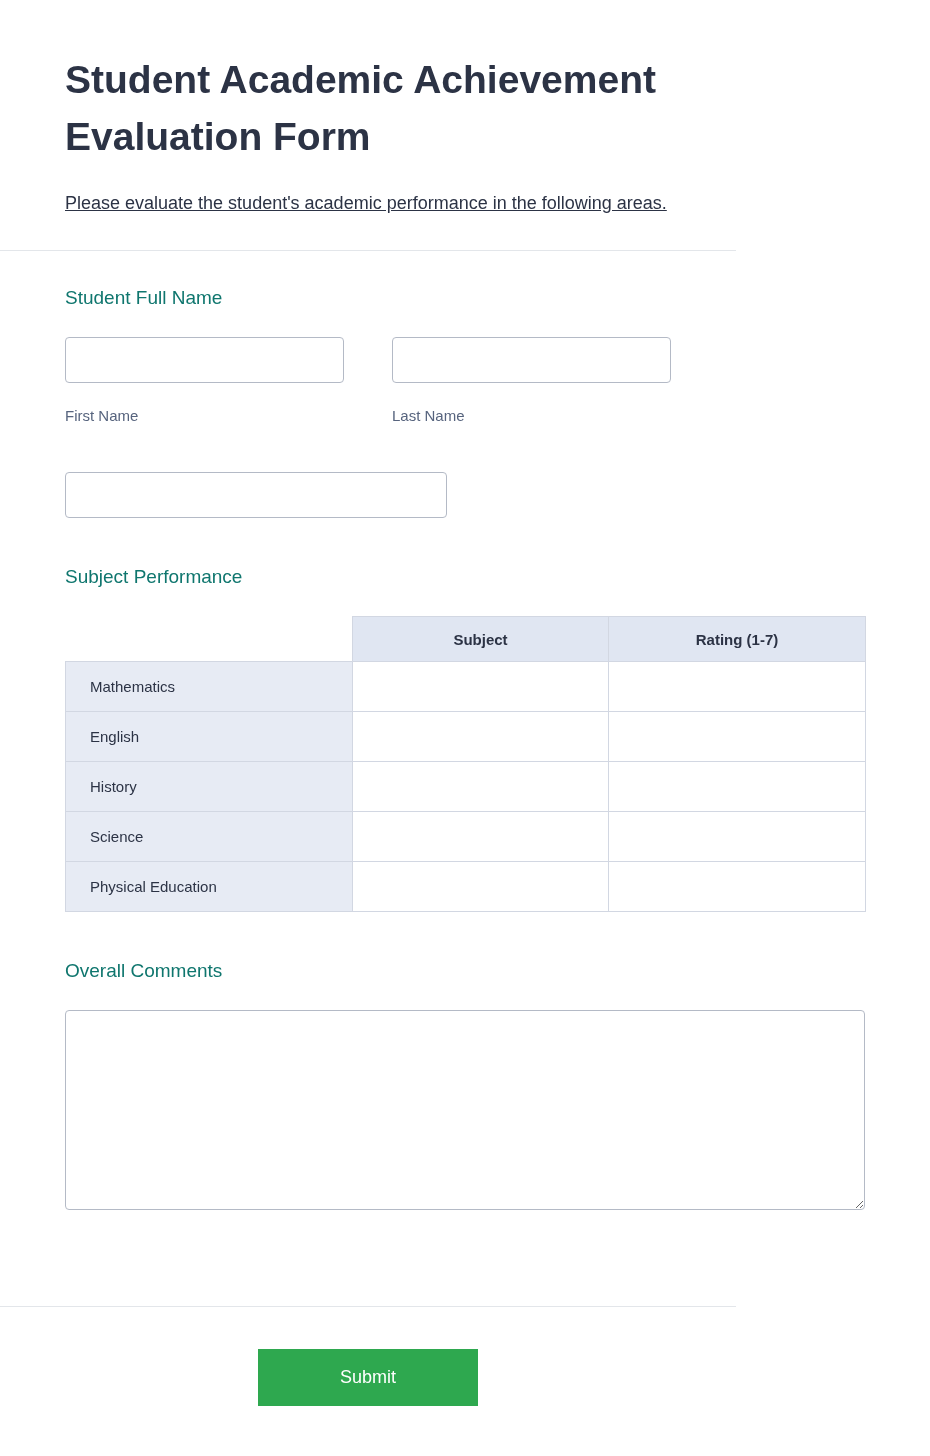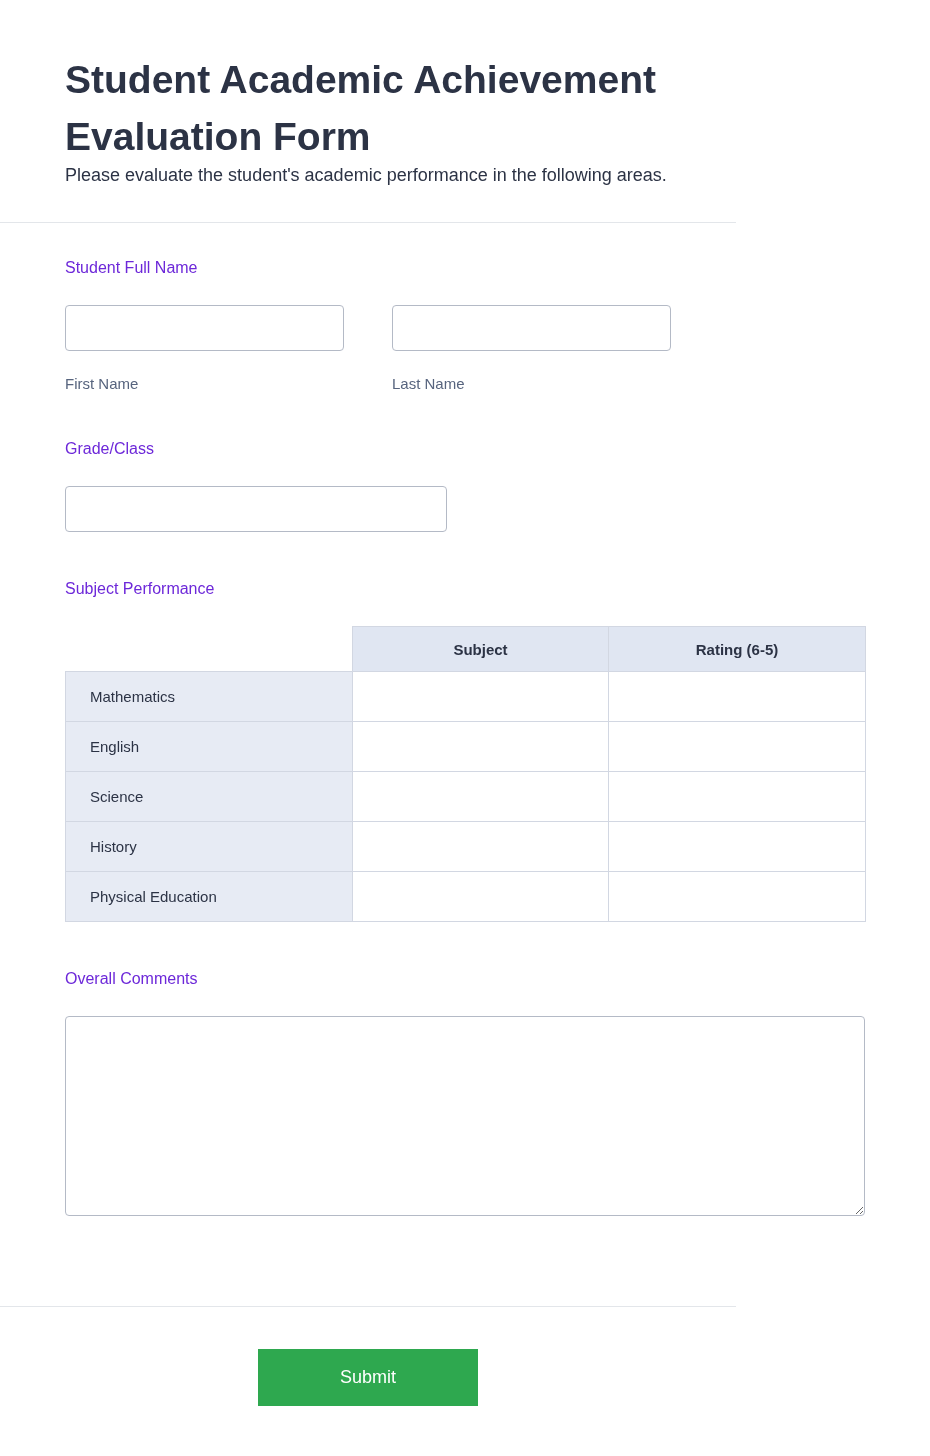--- a/index.html
+++ b/index.html
@@ -15,33 +15,34 @@
   
   .form-header { padding: 52px 65px 36px 65px; }
   .form-title {
     font-size: 39px;
     font-weight: 700;
     line-height: 1.45;
     color: #2c3345;
     max-width: 640px;
   }
   .form-subtitle {
-    margin-top: 0;
+    margin-top: 28px;
     font-size: 18px;
     color: #2c3345;
+    text-decoration: underline;
   }
   .divider { border-top: 1px solid #e3e6ea; width: 100%; }
 
   
   .form-body { padding: 36px 65px 28px 65px; flex: 1; }
   .section { margin-bottom: 48px; }
   .section-label {
-    font-size: 16px;
+    font-size: 19px;
     font-weight: 500;
-    color: #6d28d9;
+    color: #0f766e;
     margin-bottom: 28px;
   }
   .field-row { display: flex; gap: 48px; }
   .field-col { display: flex; flex-direction: column; flex: 1; }
   .text-input {
     height: 46px;
     border: 1px solid #b4bac6;
     border-radius: 4px;
     background: #fff;
     font-family: "Liberation Sans", sans-serif;
@@ -149,57 +150,56 @@
           <div class="sublabel">First Name</div>
         </div>
         <div class="field-col">
           <input type="text" class="text-input" value="" style="">
           <div class="sublabel">Last Name</div>
         </div>
       </div>
     </div>
 
     <div class="section">
-      <div class="section-label">Grade/Class</div>
       <input type="text" class="text-input half-input" value="" style="">
     </div>
 
     <div class="section">
       <div class="section-label">Subject Performance</div>
       <table class="matrix-table">
         <colgroup>
             <col class="c0">
             <col class="c1">
             <col class="c2">
           </colgroup>
         <thead>
           <tr>
             <th class="corner"></th>
             <th>Subject</th>
-            <th>Rating (6-5)</th>
+            <th>Rating (1-7)</th>
           </tr>
         </thead>
         <tbody>
           <tr>
             <th>Mathematics</th>
             <td></td>
             <td></td>
           </tr>
           <tr>
             <th>English</th>
             <td></td>
             <td></td>
           </tr>
           <tr>
+            <th>History</th>
+            <td></td>
+            <td></td>
+          </tr>
+          <tr>
             <th>Science</th>
-            <td></td>
-            <td></td>
-          </tr>
-          <tr>
-            <th>History</th>
             <td></td>
             <td></td>
           </tr>
           <tr>
             <th>Physical Education</th>
             <td></td>
             <td></td>
           </tr>
         </tbody>
       </table>

